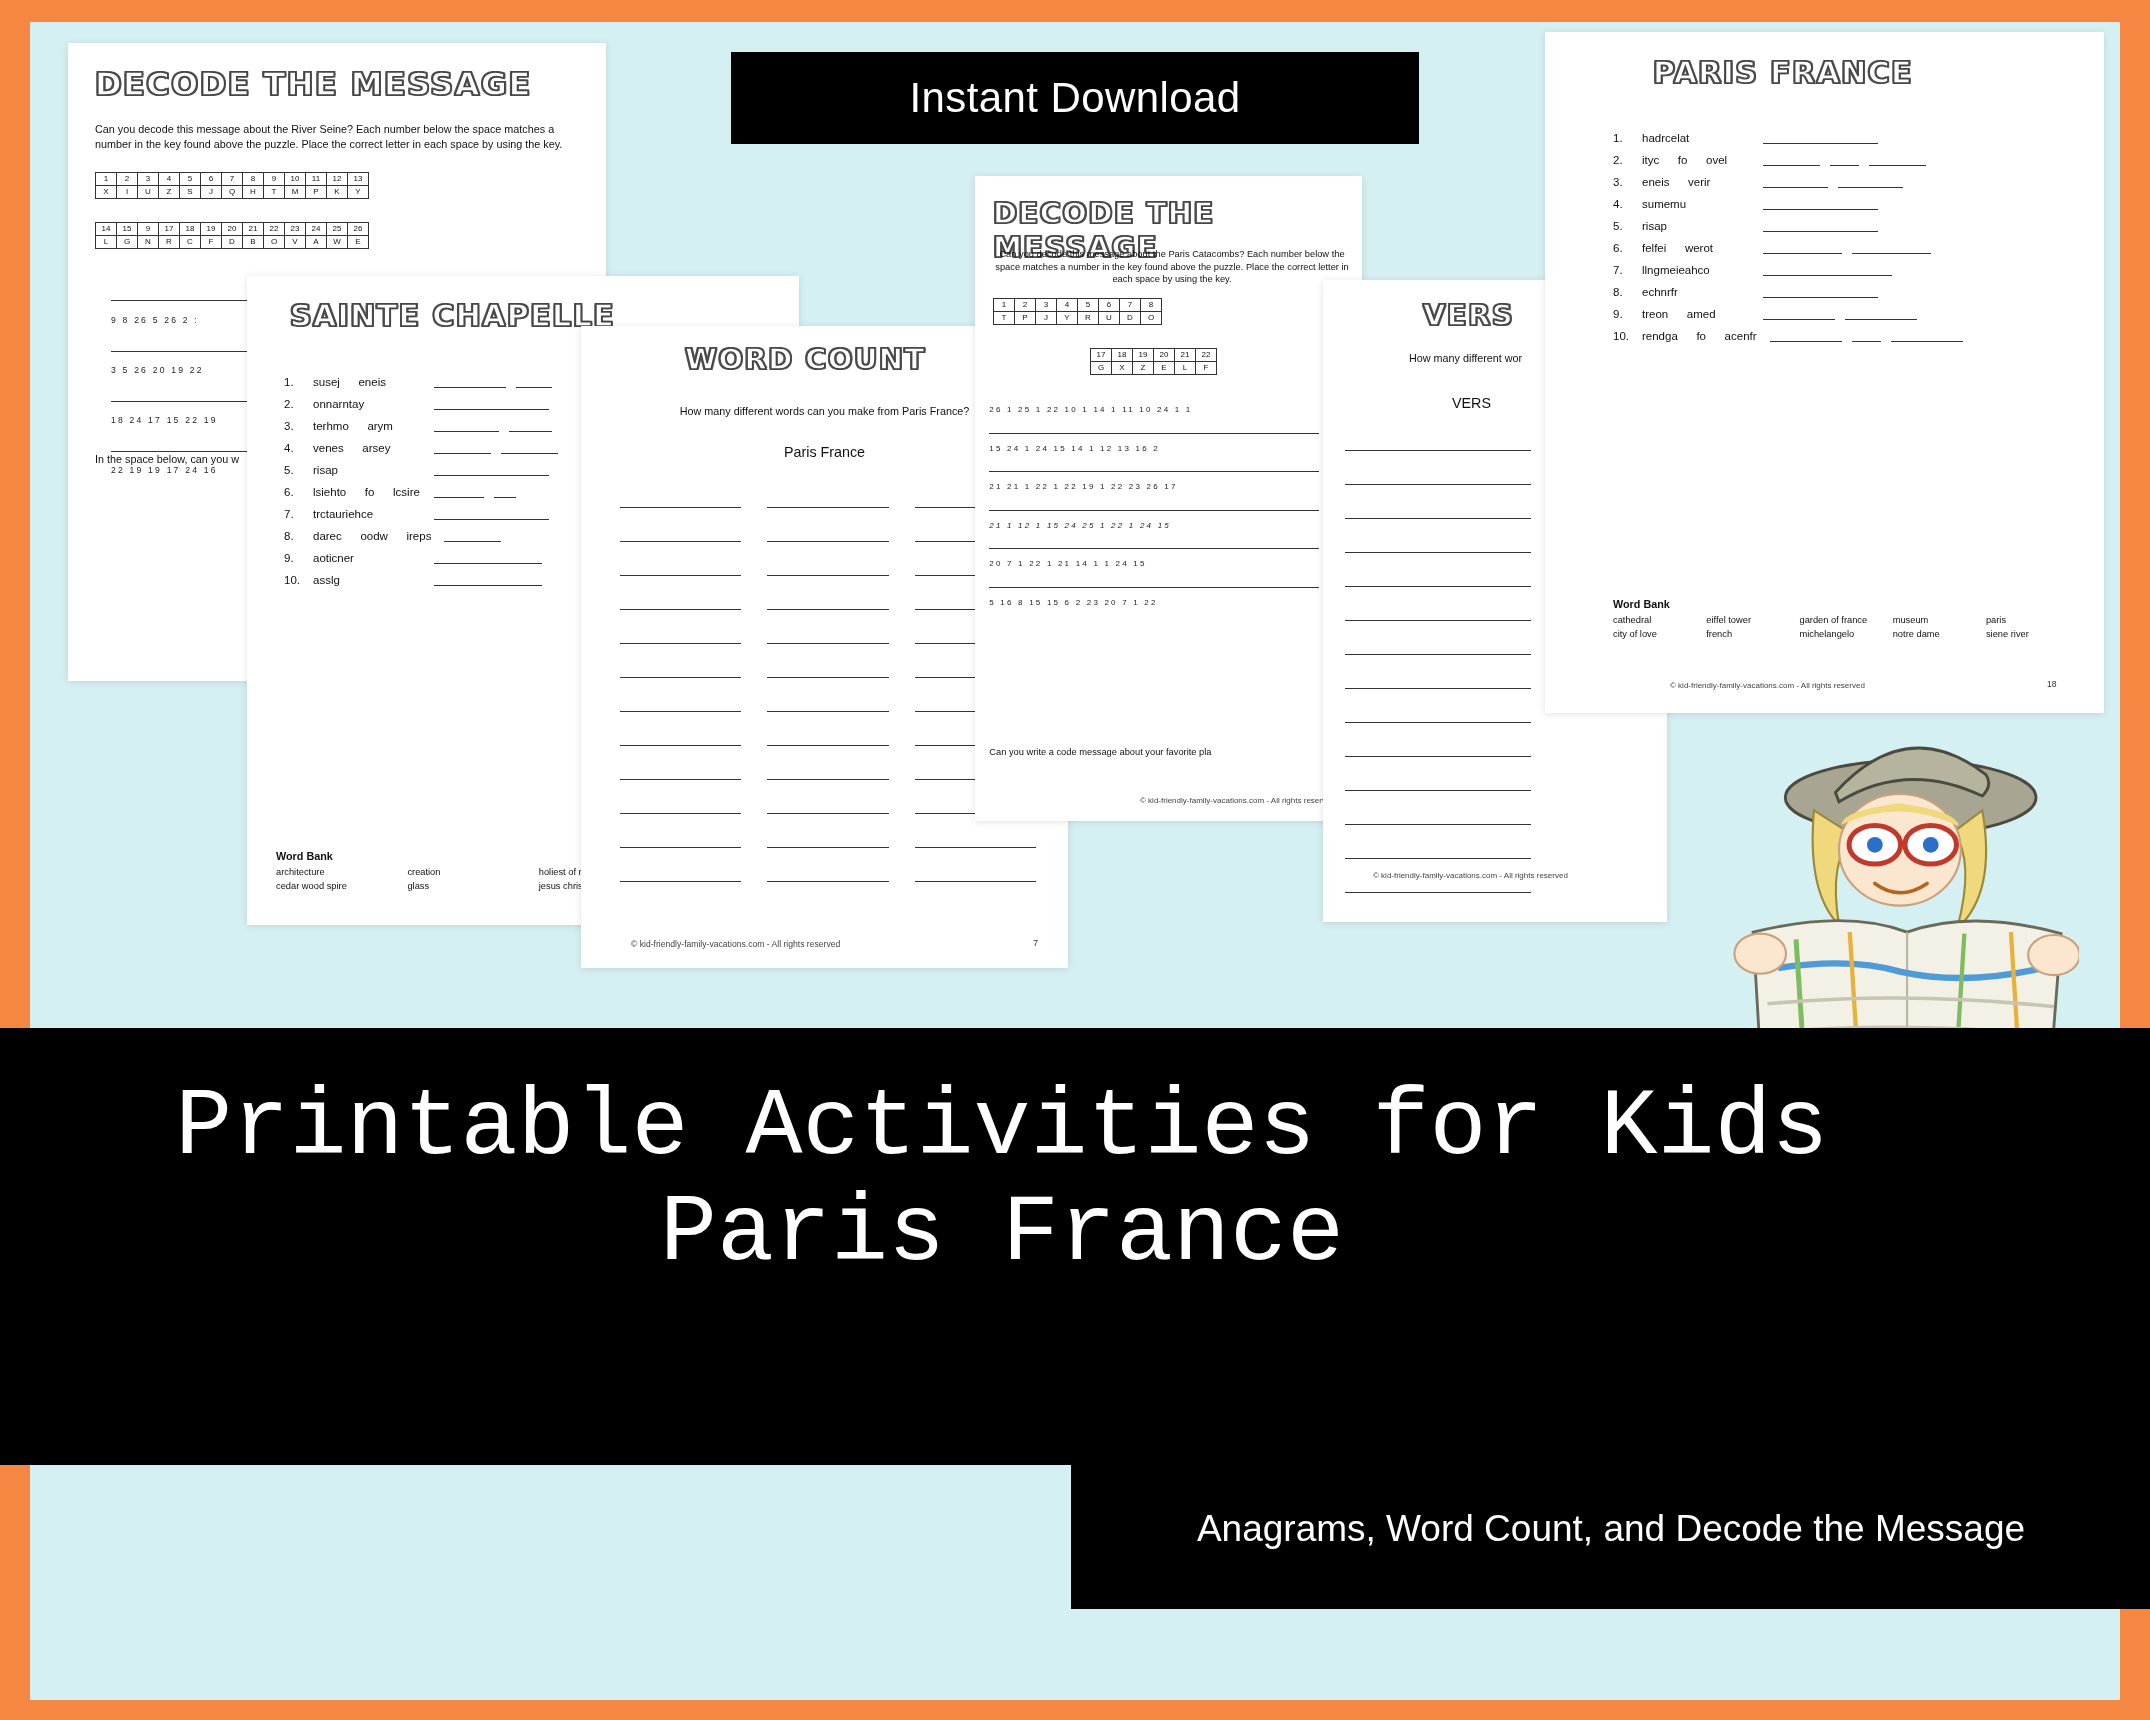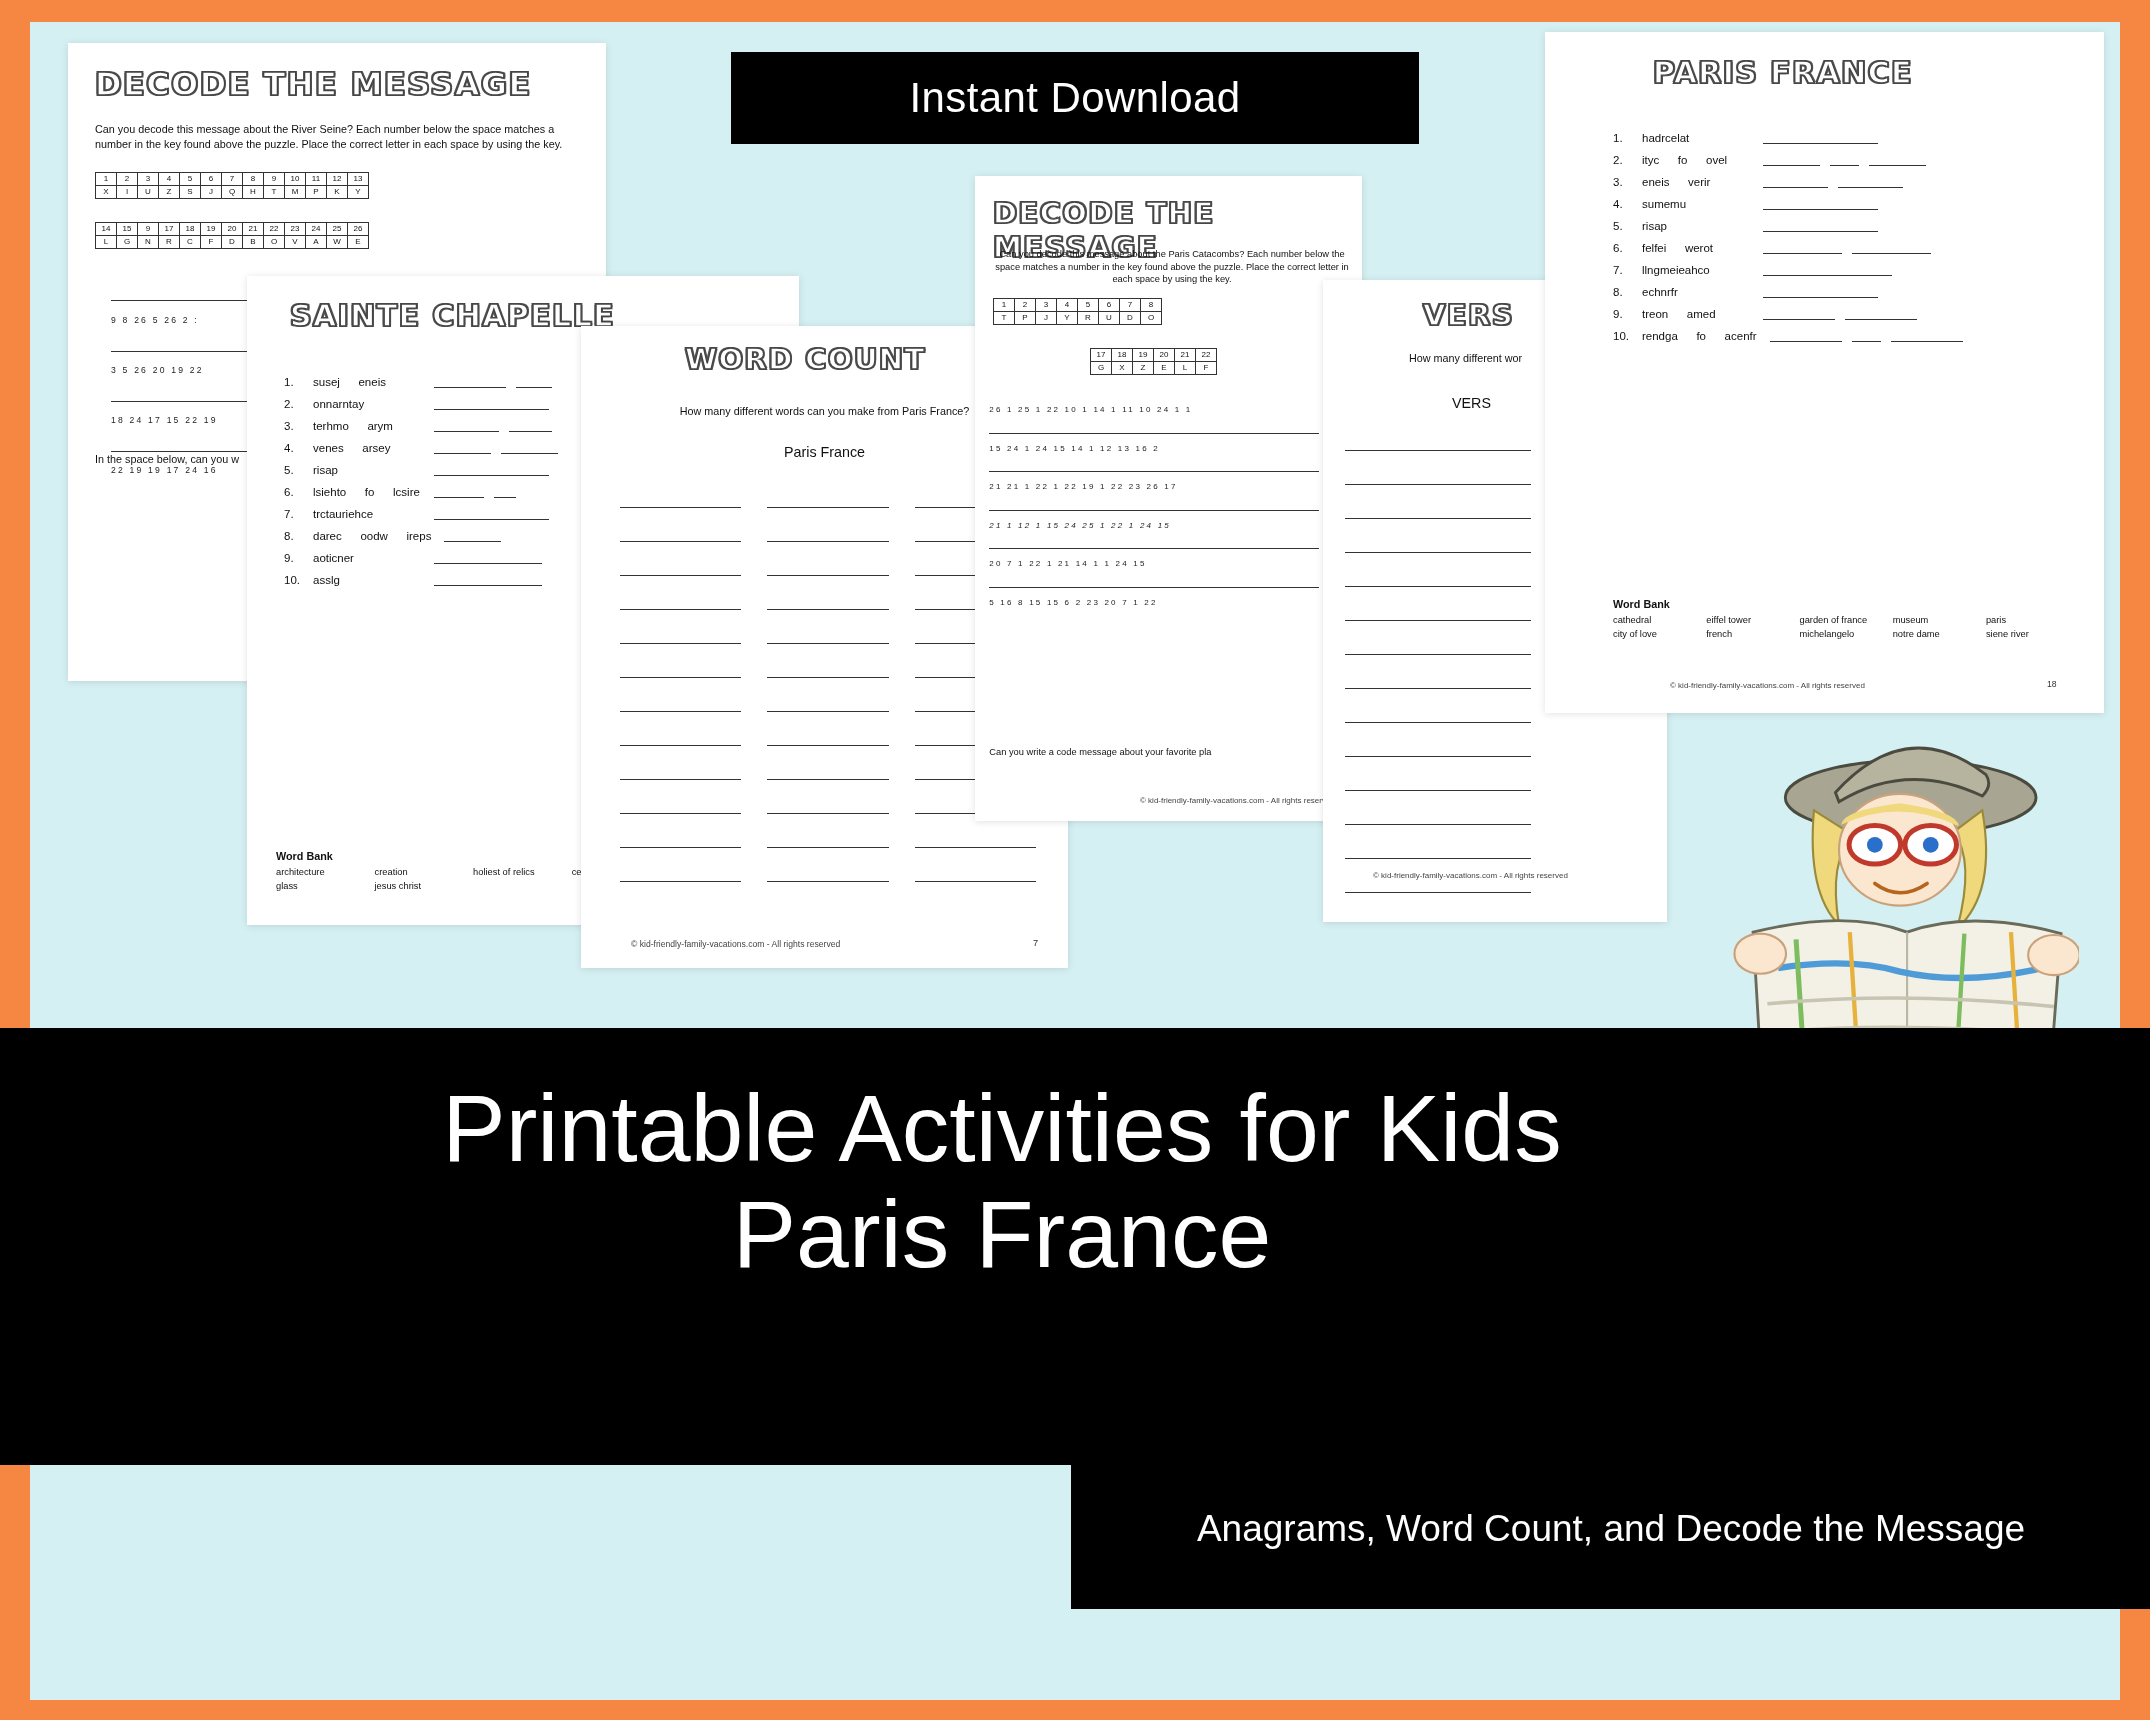--- a/index.html
+++ b/index.html
@@ -118,21 +118,21 @@
     display: inline-block;
     border-bottom: 0.7px solid #333;
     height: 10.8px;
   }
 
   .wordbank-title { font-size: 10.8px; font-weight: bold; margin-bottom: 4.3px;}
   .wordbank-grid {
     font-size: 9.3px;
     line-height: 1.5;
     display: grid;
-    grid-template-columns: repeat(4, 1fr);
+    grid-template-columns: repeat(3, 1fr);
     column-gap: 7.2px;
   }
   .wordbank-grid.cols5 { grid-template-columns: repeat(5, 1fr); }
 
   .copyright {
     font-size: 8.6px;
     color: #444;
   }
   .pagenum { font-size: 9.3px; color: #333; }
 
@@ -158,21 +158,21 @@
   .main-title {
     position: absolute;
     left: 0;
     top: 1075px;
     width: 2004px;
     text-align: center;
     color: #fff;
     font-size: 95px;
     line-height: 1.12;
     font-weight: normal;
-    font-family: Liberation Sans, sans-serif;
+    font-family: Liberation Mono, monospace;
   }
   .subtitle-box {
     position: absolute;
     left: 1071px;
     top: 1450px;
     width: 1080px;
     height: 159px;
     background: #000;
     color: #fff;
     display: flex;

